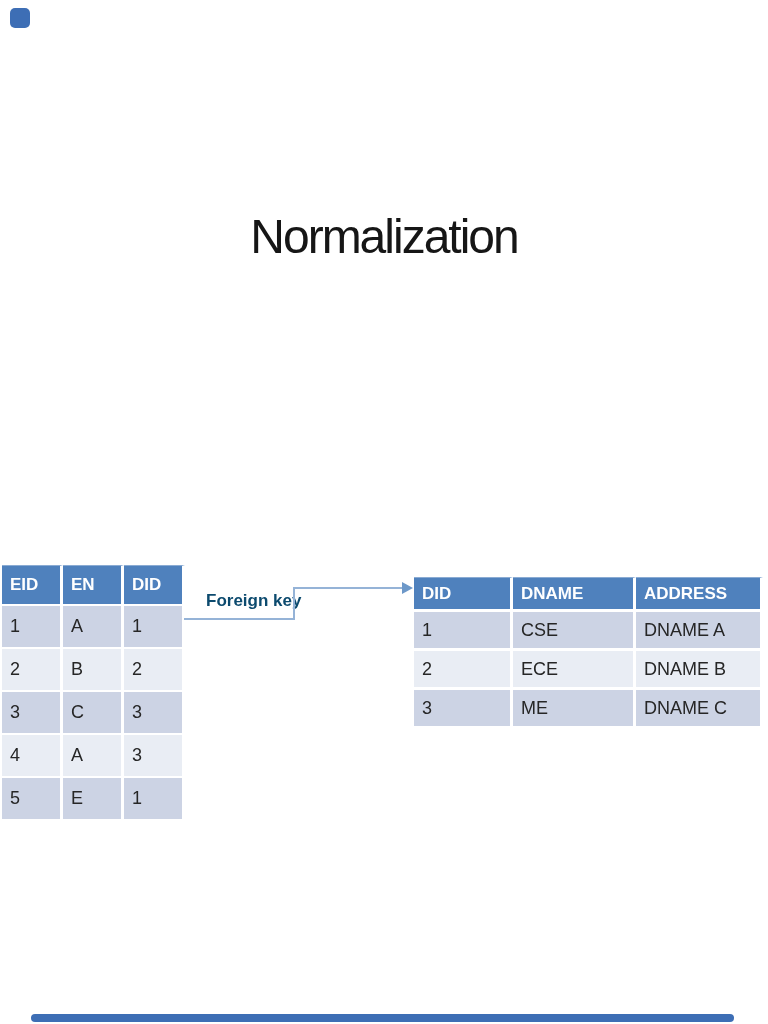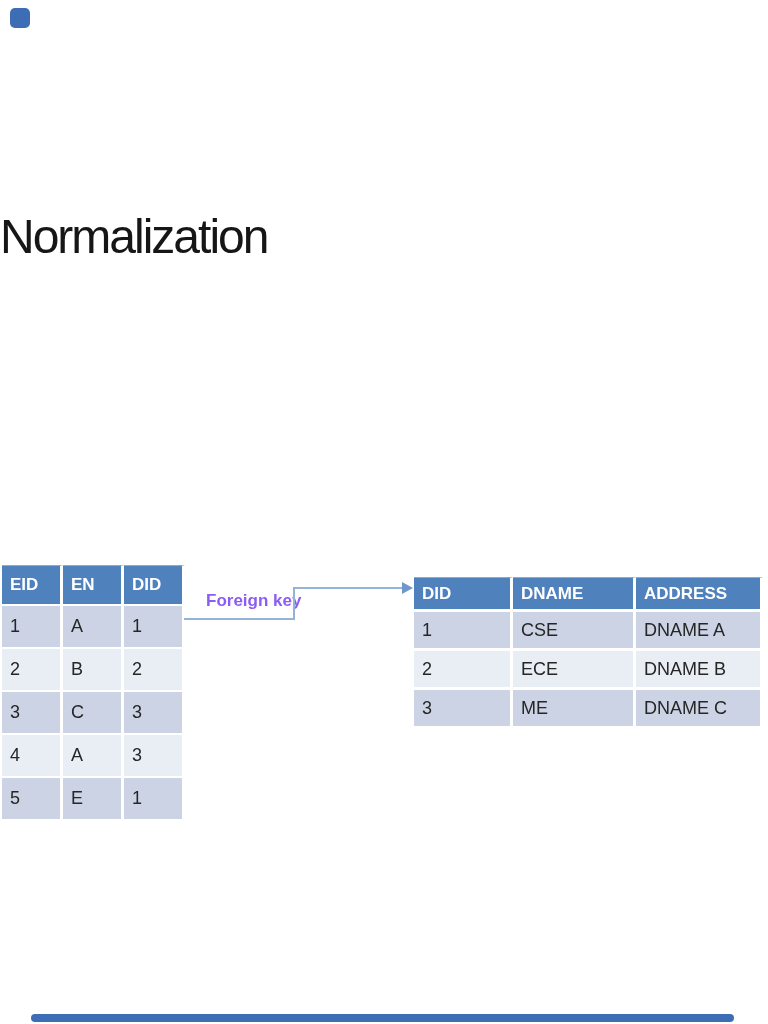--- a/index.html
+++ b/index.html
@@ -18,21 +18,21 @@
     border-radius:5px; background:var(--decoration_blue,#3d6eb5);
   }
   .deco-bar {
     position:absolute; left:31px; top:1014px; width:703px; height:8px;
     border-radius:4px; background:var(--decoration_blue,#3d6eb5);
   }
 
   
   .title {
     position:absolute; left:0; right:0; top:212px;
-    text-align:left;
+    text-align:center;
     font-size:48px; font-weight:400; letter-spacing:-2px;
     color:#161616; line-height:1.05;
   }
 
   
   table.tbl {
     position:absolute;
     border-collapse:separate; border-spacing:0;
     table-layout:fixed;
   }
@@ -56,21 +56,21 @@
   .left-tbl th { height:41px; border-bottom:2px solid #fff; }
   .left-tbl td { height:43px; border-bottom:2px solid #fff; }
 
   .right-tbl { left:414px; top:577px; width:349px; }
   .right-tbl th { height:35px; border-bottom:3px solid #fff; }
   .right-tbl td { height:39px; border-bottom:3px solid #fff; }
 
   
   .fk-label {
     position:absolute; left:206px; top:591px;
-    font-size:17px; font-weight:700; color:#8b5cf6;
+    font-size:17px; font-weight:700; color:#0c4a6e;
     white-space:nowrap;
     text-align:center;
   }
 
   
   .arrow-seg { position:absolute; background:var(--arrow,#95b3d7); }
   .arrow-h1 { left:184px; top:618px; width:111px; height:2px; }
   .arrow-v  { left:293px; top:587px; width:2px;  height:33px; }
   .arrow-h2 { left:293px; top:587px; width:111px; height:2px; }
   .arrow-head {

